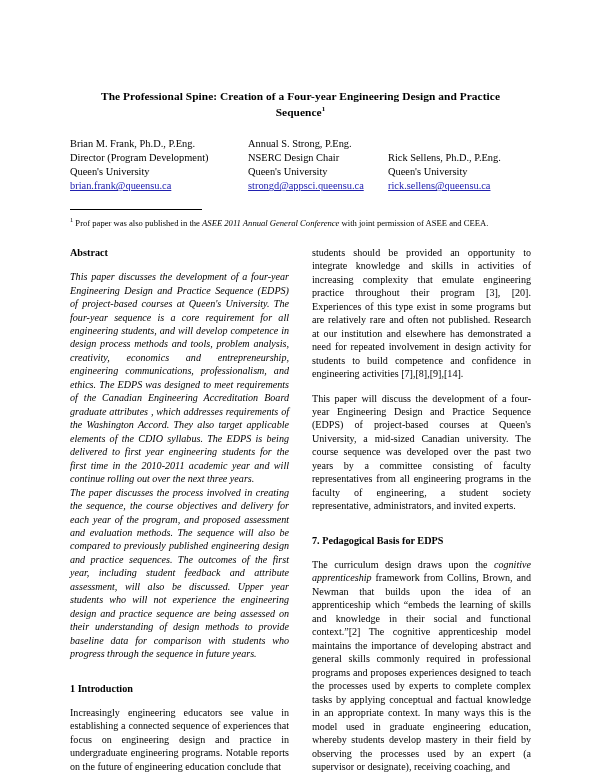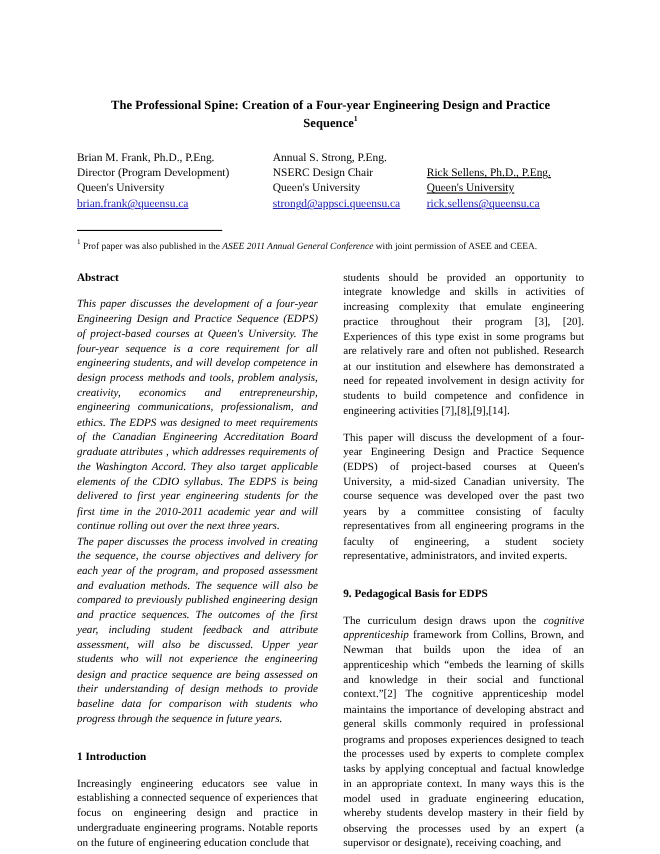--- a/index.html
+++ b/index.html
@@ -52,21 +52,21 @@
     margin-top: 17px;
     font-size: 10.4px;
     line-height: 1.345;
     align-items: flex-end;
   }
   .author-col {
     box-sizing: border-box;
   }
   .author-col.c1 { width: 178px; }
   .author-col.c2 { width: 140px; }
-  .author-col.c3 { width: 143px; text-decoration: underline; }
+  .author-col.c3 { width: 143px; }
   .author-line { white-space: nowrap; }
   .email {
     color: #2020b0;
     text-decoration: underline;
     white-space: nowrap;
   }
 
   
   .footnote-wrap {
     margin-top: 16px;
@@ -169,19 +169,19 @@
         <div class="sec-head">Abstract</div>
         <p class="abs">This paper discusses the development of a four-year Engineering Design and Practice Sequence (EDPS) of project-based courses at Queen's University. The four-year sequence is a core requirement for all engineering students, and will develop competence in design process methods and tools, problem analysis, creativity, economics and entrepreneurship, engineering communications, professionalism, and ethics. The EDPS was designed to meet requirements of the Canadian Engineering Accreditation Board graduate attributes , which addresses requirements of the Washington Accord. They also target applicable elements of the CDIO syllabus.  The EDPS is being delivered to first year engineering students for the first time in the 2010-2011 academic year and will continue rolling out over the next three years.</p>
         <p class="abs">The paper discusses the process involved in creating the sequence, the course objectives and delivery for each year of the program, and proposed assessment and evaluation methods. The sequence will also be compared to previously published engineering design and practice sequences. The outcomes of the first year, including student feedback and attribute assessment, will also be discussed. Upper year students who will not experience the engineering design and practice sequence are being assessed on their understanding of design methods to provide baseline data for comparison with students who progress through the sequence in future years.</p>
         <div class="sec-head spaced-above">1  Introduction</div>
         <p class="body">Increasingly engineering educators see value in establishing a connected sequence of experiences that focus on engineering design and practice in undergraduate engineering programs. Notable reports on the future of engineering education conclude that</p>
       </div>
 
       <div class="col">
         <p class="body">students should be provided an opportunity to integrate knowledge and skills in activities of increasing complexity that emulate engineering practice throughout their program [3], [20]. Experiences of this type exist in some programs but are relatively rare and often not published. Research at our institution and elsewhere has demonstrated a need for repeated involvement in design activity for students to build competence and confidence in engineering activities [7],[8],[9],[14].</p>
         <p class="body">This paper will discuss the development of a four-year Engineering Design and Practice Sequence (EDPS) of project-based courses at Queen's University, a mid-sized Canadian university. The course sequence was developed over the past two years by a committee consisting of faculty representatives from all engineering programs in the faculty of engineering, a student society representative, administrators, and invited experts.</p>
-        <div class="sec-head spaced-above">9. Pedagogical Basis for EDPS</div>
+        <div class="sec-head spaced-above">7. Pedagogical Basis for EDPS</div>
         <p class="body"><span>The curriculum design draws upon the </span><em class="it">cognitive apprenticeship</em><span> framework from Collins, Brown, and Newman that builds upon the idea of an apprenticeship which “embeds the learning of skills and knowledge in their social and functional context.”[2] The cognitive apprenticeship model maintains the importance of developing abstract and general skills commonly required in professional programs and proposes experiences designed to teach the processes used by experts to complete complex tasks by applying conceptual and factual knowledge in an appropriate context.  In many ways this is the model used in graduate engineering education, whereby students develop mastery in their field by observing the processes used by an expert (a supervisor or designate), receiving coaching, and</span></p>
       </div>
 
     </div>
   </div>
 </div>
 
 </body></html>

